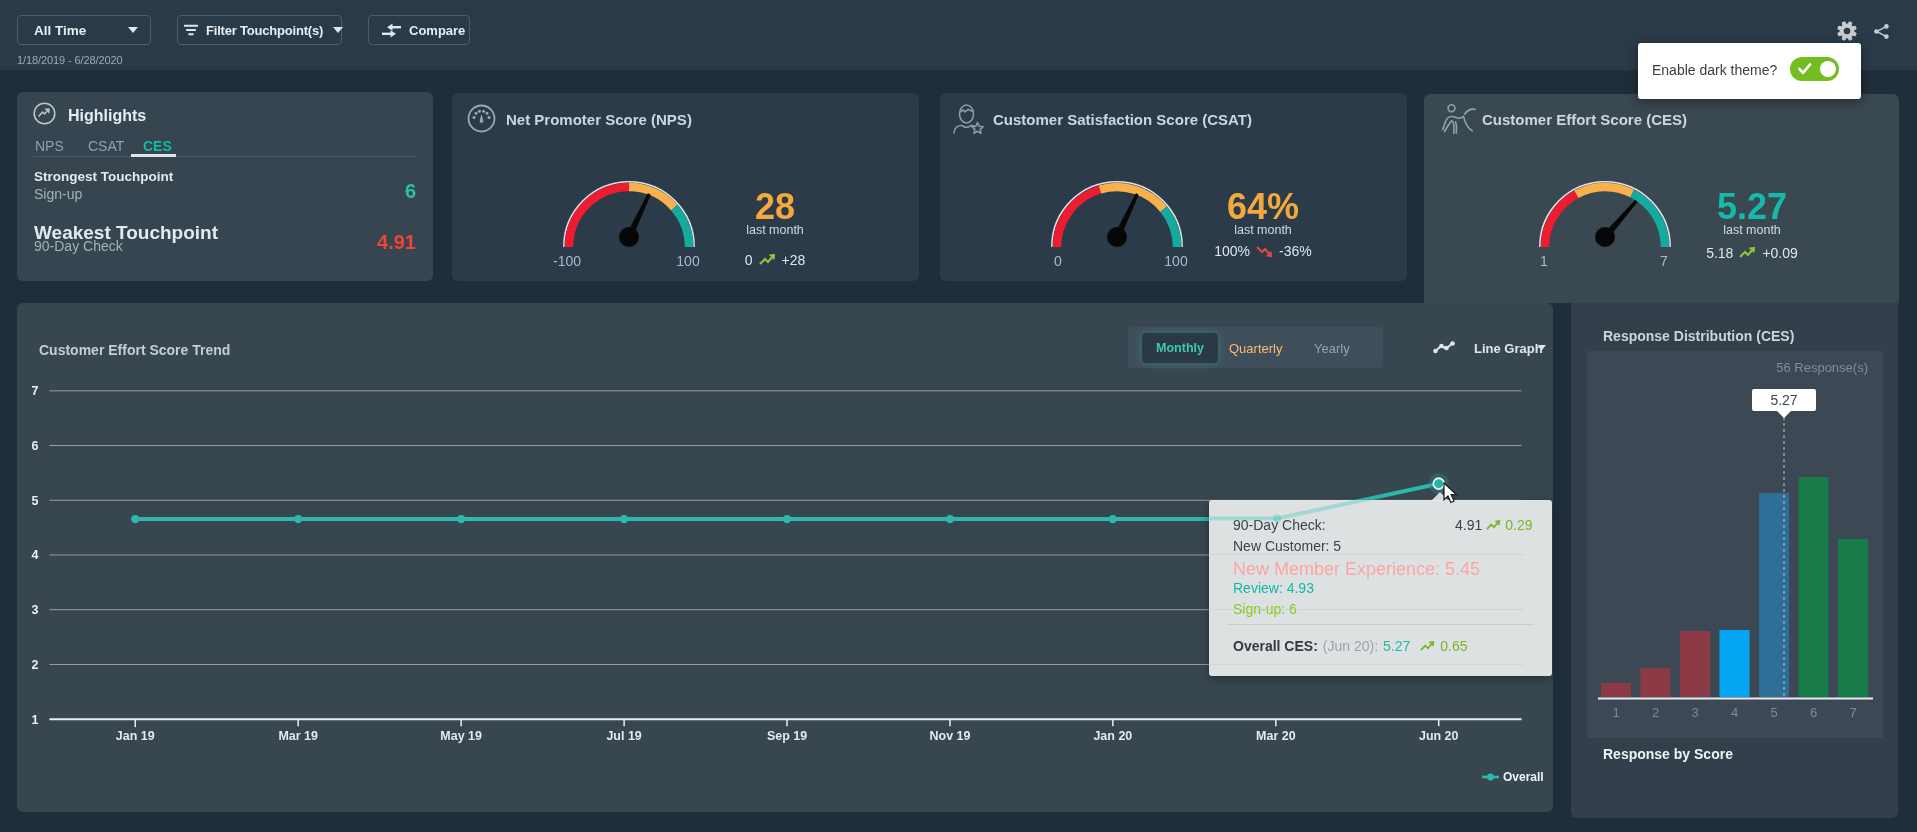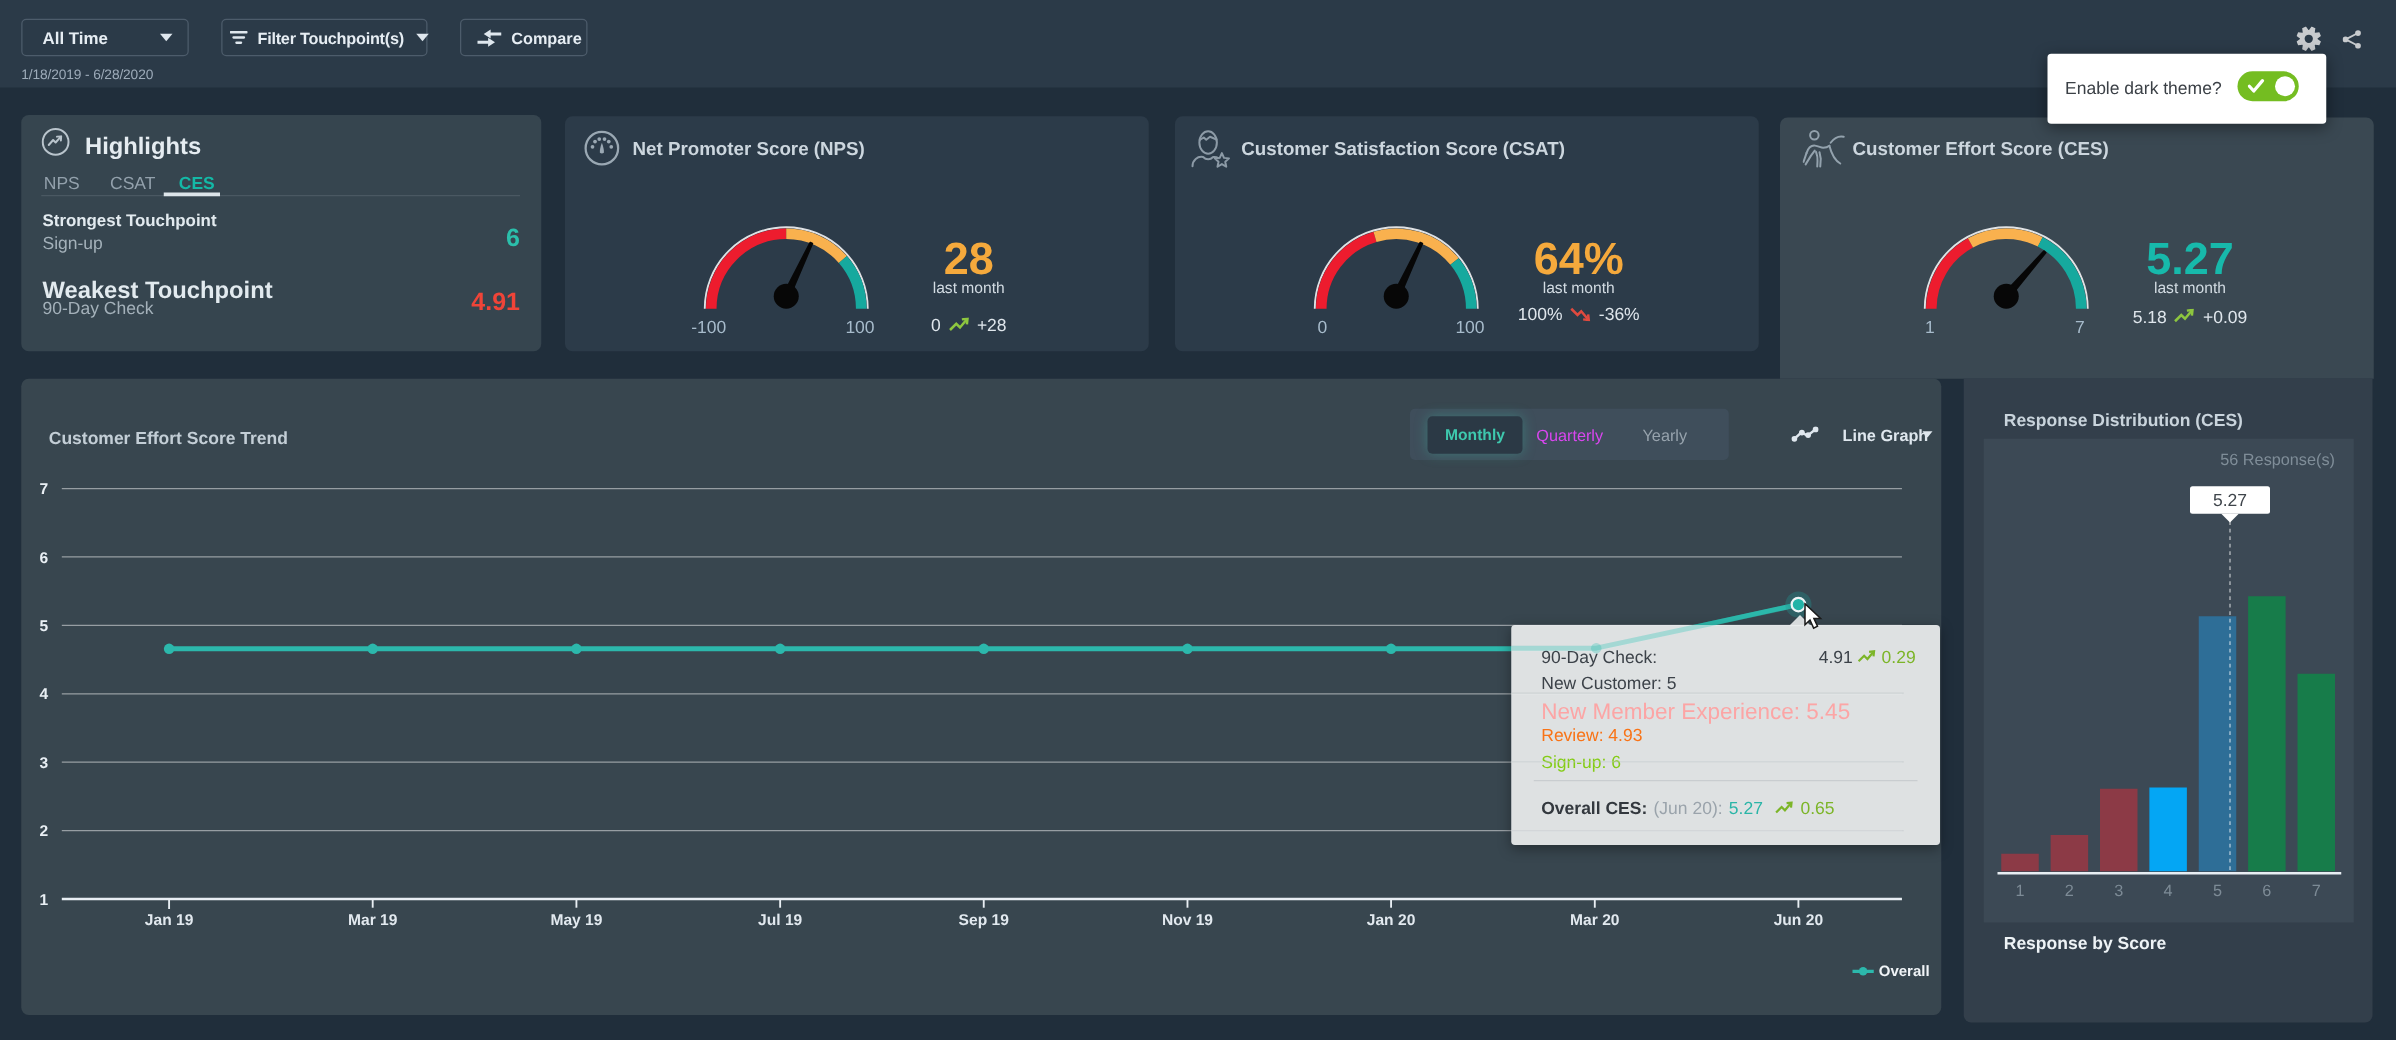--- a/index.html
+++ b/index.html
@@ -69,21 +69,21 @@
 <div class="abs card c-light" style="left:17px; top:92px; width:416px; height:189px;"></div>
 <div class="abs card c-dark" style="left:452px; top:93px; width:467px; height:188px;"></div>
 <div class="abs card c-dark" style="left:940px; top:93px; width:467px; height:188px;"></div>
 <div class="abs card" style="left:1424px; top:94px; width:475px; height:209px; background:#3a4852; border-radius:6px 6px 0 0;"></div>
 
 <svg class="abs" style="left:33px; top:102px;" width="23" height="23" viewBox="0 0 23 23">
   <circle cx="11.5" cy="11.5" r="10.3" fill="none" stroke="#b9c4cc" stroke-width="1.6"></circle>
   <path d="M6 14 L9.5 10 L11.5 12 L15.5 7.5" fill="none" stroke="#b9c4cc" stroke-width="1.6" stroke-linecap="round" stroke-linejoin="round"></path>
   <path d="M12.6 7.3 L15.9 7.1 L15.7 10.4" fill="none" stroke="#b9c4cc" stroke-width="1.6" stroke-linecap="round" stroke-linejoin="round"></path>
 </svg>
-<div class="abs" style="left:68px; top:107px; font-size:19px; font-weight:bold; color:#e5ecf1;">Highlights</div>
+<div class="abs" style="left:68px; top:107px; font-size:16px; font-weight:bold; color:#e5ecf1;">Highlights</div>
 <div class="abs" style="left:35px; top:138px; font-size:14px; color:#93a1ac;">NPS</div>
 <div class="abs" style="left:88px; top:138px; font-size:14px; color:#93a1ac;">CSAT</div>
 <div class="abs" style="left:143px; top:138px; font-size:14px; color:#14b8a6; font-weight:bold;">CES</div>
 <div class="abs" style="left:33px; top:155.5px; width:383px; height:1px; background:#4a5862;"></div>
 <div class="abs" style="left:131px; top:154px; width:45px; height:3px; background:#dde5ea;"></div>
 <div class="abs" style="left:34px; top:169px; font-size:13.5px; font-weight:bold; color:#e2eaef;">Strongest Touchpoint</div>
 <div class="abs" style="left:34px; top:186px; font-size:14px; color:#a4b1ba;">Sign-up</div>
 <div class="abs" style="left:330px; top:180px; width:86px; text-align:right; font-size:20px; font-weight:bold; color:#2bbfab;">6</div>
 <div class="abs" style="left:34px; top:222px; font-size:19px; font-weight:bold; color:#e2eaef;">Weakest Touchpoint</div>
 <div class="abs" style="left:34px; top:238px; font-size:14px; color:#a4b1ba;">90-Day Check</div>
@@ -184,21 +184,21 @@
     </svg>
     <span>+0.09</span>
   </div>
 
 <div class="abs panel" style="left:17px; top:303px; width:1536px; height:509px; background:#38464f;"></div>
 <div class="abs panel" style="left:1571px; top:303px; width:327px; height:515px; background:#333f4b; border-radius:0 0 6px 6px;"></div>
 
 <div class="abs" style="left:39px; top:342px; font-size:14px; font-weight:bold; color:#c3ced6;">Customer Effort Score Trend</div>
 <div class="abs" style="left:1128px; top:327px; width:255px; height:41px; background:#3f4e5b; border-radius:4px;"></div>
 <div class="abs" style="left:1142px; top:332.5px; width:76px; height:30px; background:#2b3945; border-radius:4px; box-shadow:0 0 10px rgba(62,200,174,0.35); display:flex; align-items:center; justify-content:center; font-size:12.5px; font-weight:bold; color:#3ec8ae;">Monthly</div>
-<div class="abs" style="left:1229px; top:341px; font-size:13px; color:#d946ef;">Quarterly</div>
+<div class="abs" style="left:1229px; top:341px; font-size:13px; color:#fdba74;">Quarterly</div>
 <div class="abs" style="left:1314px; top:341px; font-size:13px; color:#97a3ad;">Yearly</div>
 <svg class="abs" style="left:1433px; top:341px;" width="22" height="13" viewBox="0 0 22 13">
   <path d="M2 10.5 L8 5 L13 7.5 L20 2" fill="none" stroke="#dfe7ee" stroke-width="2"></path>
   <circle cx="2.5" cy="10" r="2.3" fill="#dfe7ee"></circle>
     <circle cx="8.5" cy="5" r="2.3" fill="#dfe7ee"></circle>
     <circle cx="13.5" cy="7" r="2.3" fill="#dfe7ee"></circle>
     <circle cx="19.5" cy="2.5" r="2.3" fill="#dfe7ee"></circle>
 </svg>
 <div class="abs" style="left:1462px; top:341px; font-size:13px; font-weight:bold; color:#dfe7ee;padding-left:12px;">Line Graph</div>
 <div class="abs caret" style="left:1538px; top:345px; border-left-width:4.5px; border-right-width:4.5px; border-top-width:5.5px;"></div>
@@ -273,21 +273,21 @@
 <div class="abs" style="left:1455px; top:517px; font-size:14px; color:#3c4249; display:flex; align-items:center; gap:4px;">
     <span>4.91</span>
     <svg width="15" height="11" viewBox="0 0 17 12">
       <path d="M1 10 L6 5 L9 8 L14 2" fill="none" stroke="#7cb528" stroke-width="2"></path>
       <path d="M10.5 1.5 L15 1 L14.5 5.5" fill="none" stroke="#7cb528" stroke-width="2"></path>
     </svg>
     <span style="color:#7cb528;">0.29</span>
   </div>
 <div class="abs" style="left:1233px; top:538px; font-size:14px; color:#3c4249;">New Customer: 5</div>
 <div class="abs" style="left:1233px; top:559px; font-size:18px; color:#fca5a5;">New Member Experience: 5.45</div>
-<div class="abs" style="left:1233px; top:580px; font-size:14px; color:#f97316;">Review: 4.93</div>
+<div class="abs" style="left:1233px; top:580px; font-size:14px; color:#14b8a6;">Review: 4.93</div>
 <div class="abs" style="left:1233px; top:601px; font-size:14px; color:#84cc16;">Sign-up: 6</div>
 <div class="abs" style="left:1227px; top:624px; width:307px; height:1px; background:#c9cdd0;"></div>
 <div class="abs" style="left:1233px; top:638px; font-size:14px; display:flex; align-items:center; gap:5px;">
     <span style="color:#33383e; font-weight:bold;">Overall CES:</span>
     <span style="color:#9aa3ab;">(Jun 20): </span>
     <span style="color:#2ab5a7;">5.27</span>
     <svg style="margin-left:5px;" width="15" height="11" viewBox="0 0 17 12">
       <path d="M1 10 L6 5 L9 8 L14 2" fill="none" stroke="#7cb528" stroke-width="2"></path>
       <path d="M10.5 1.5 L15 1 L14.5 5.5" fill="none" stroke="#7cb528" stroke-width="2"></path>
     </svg>

